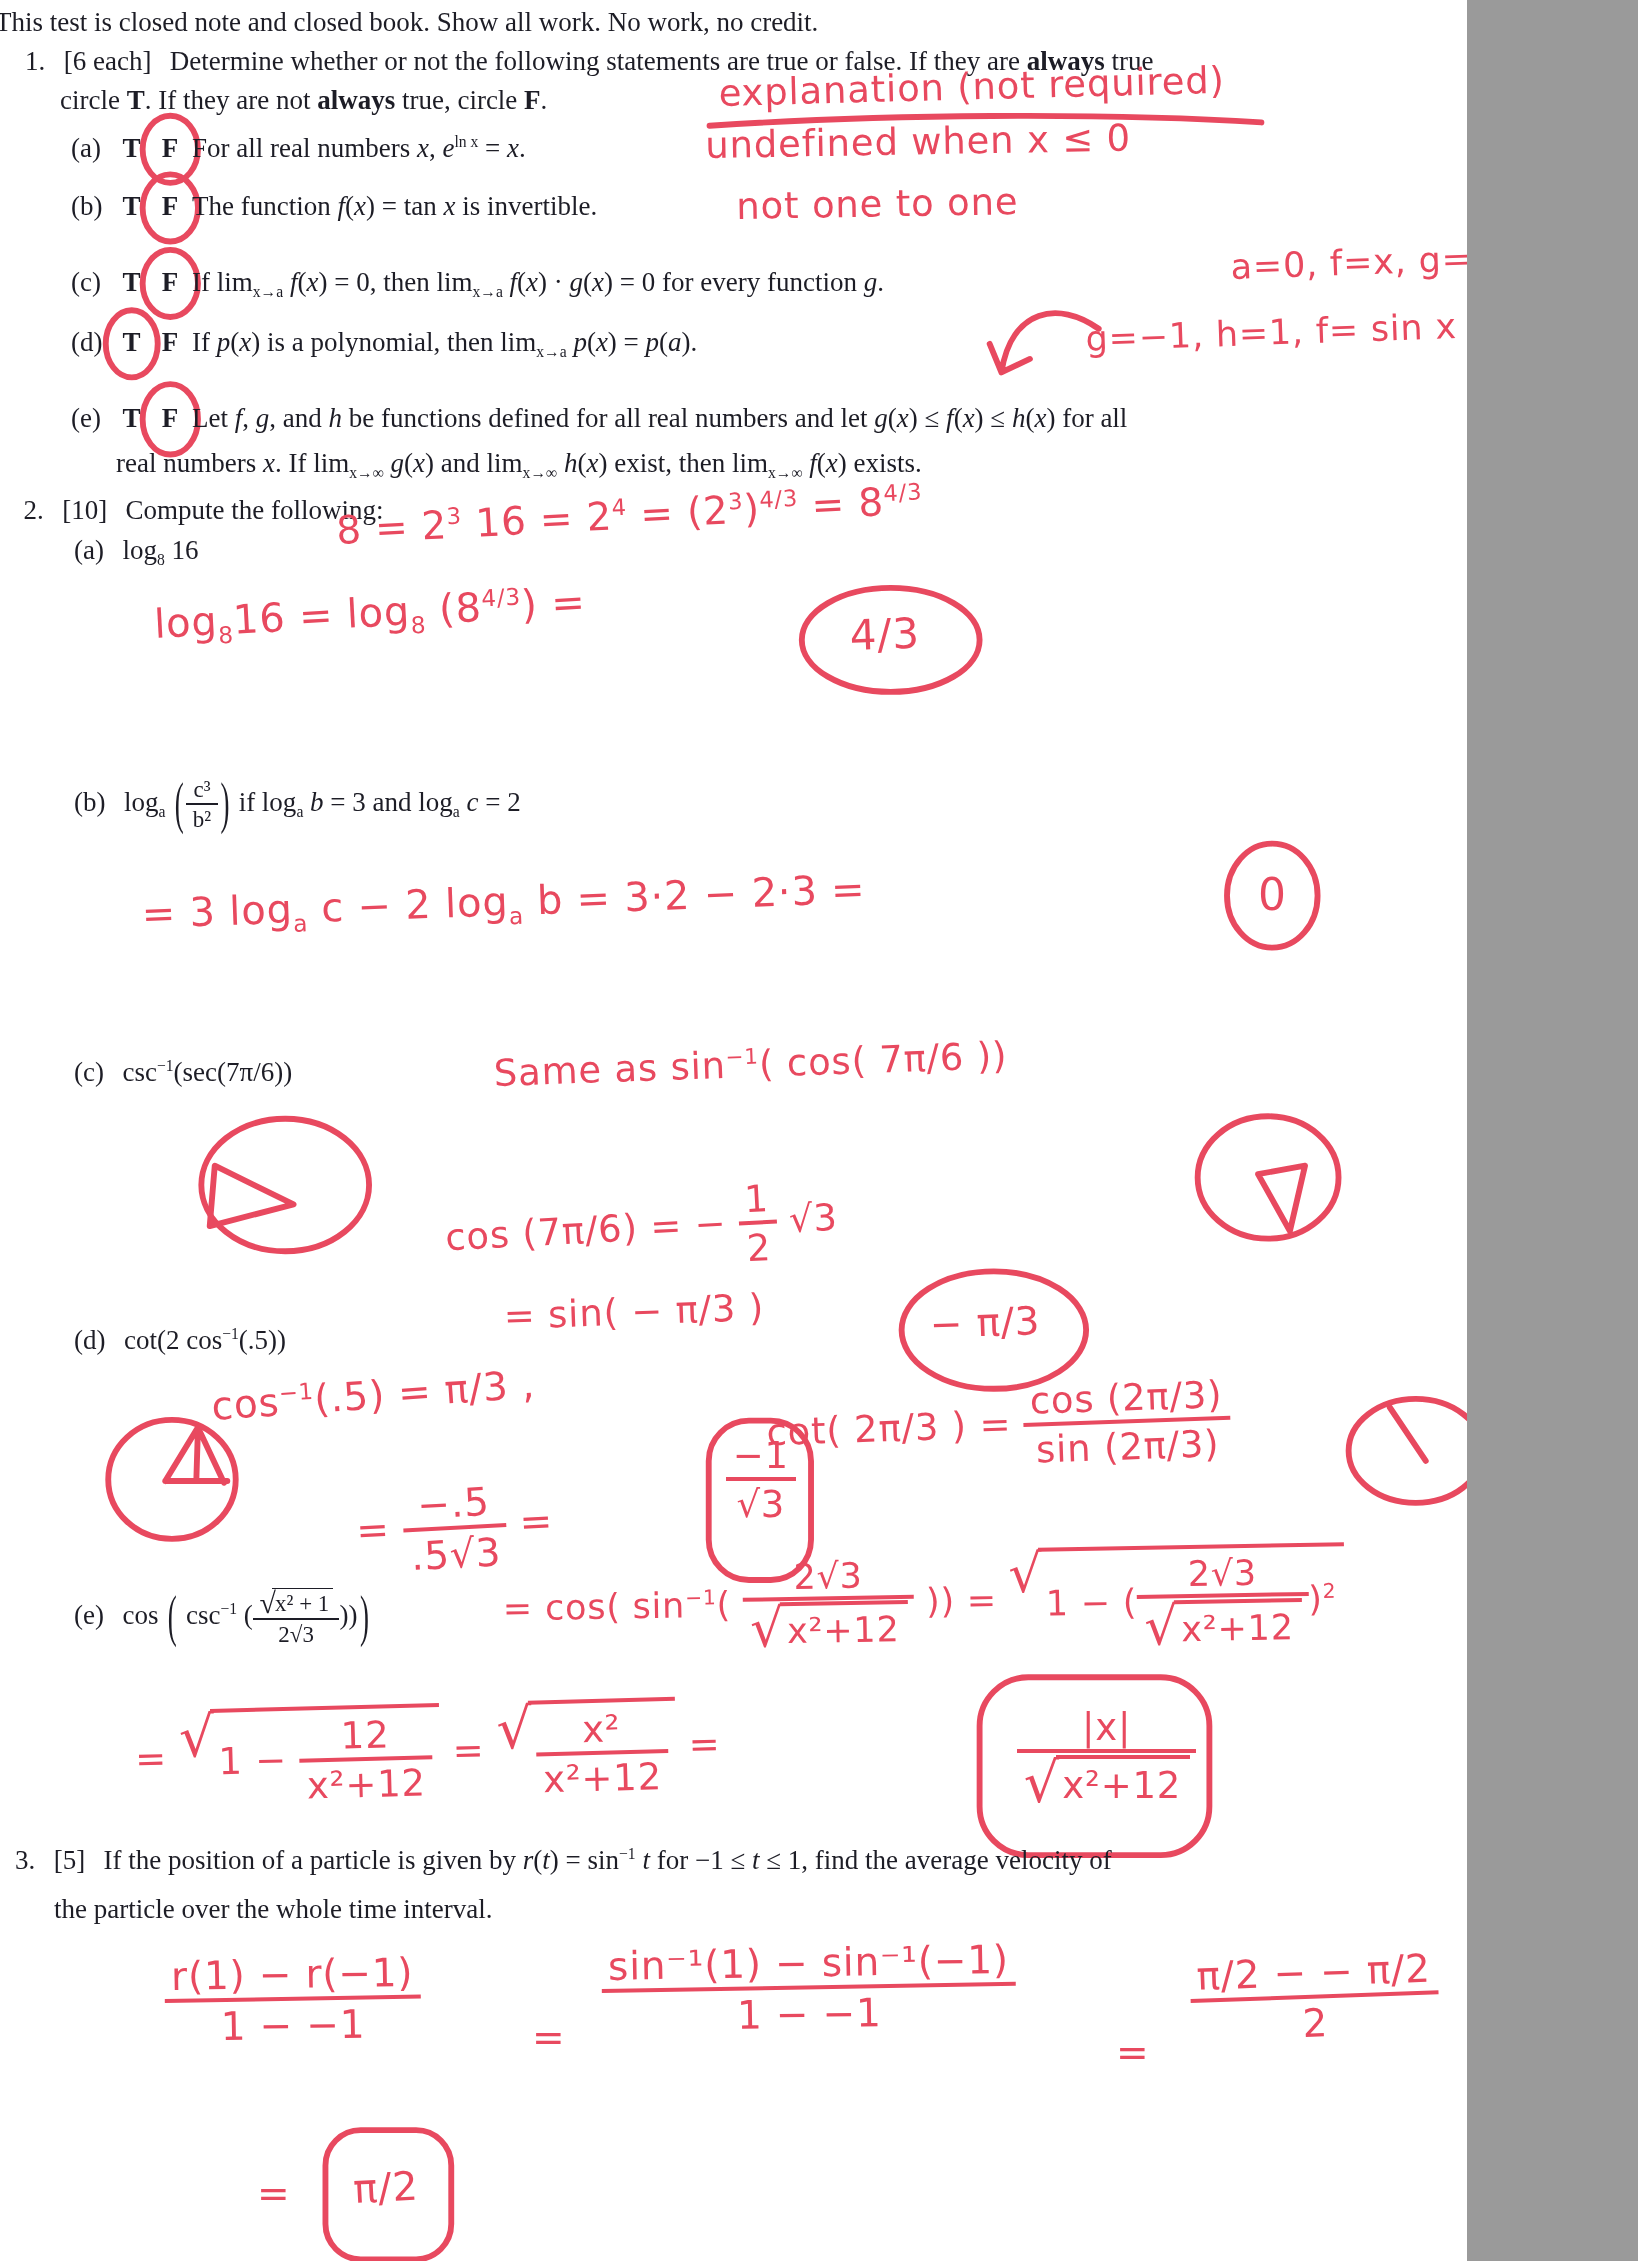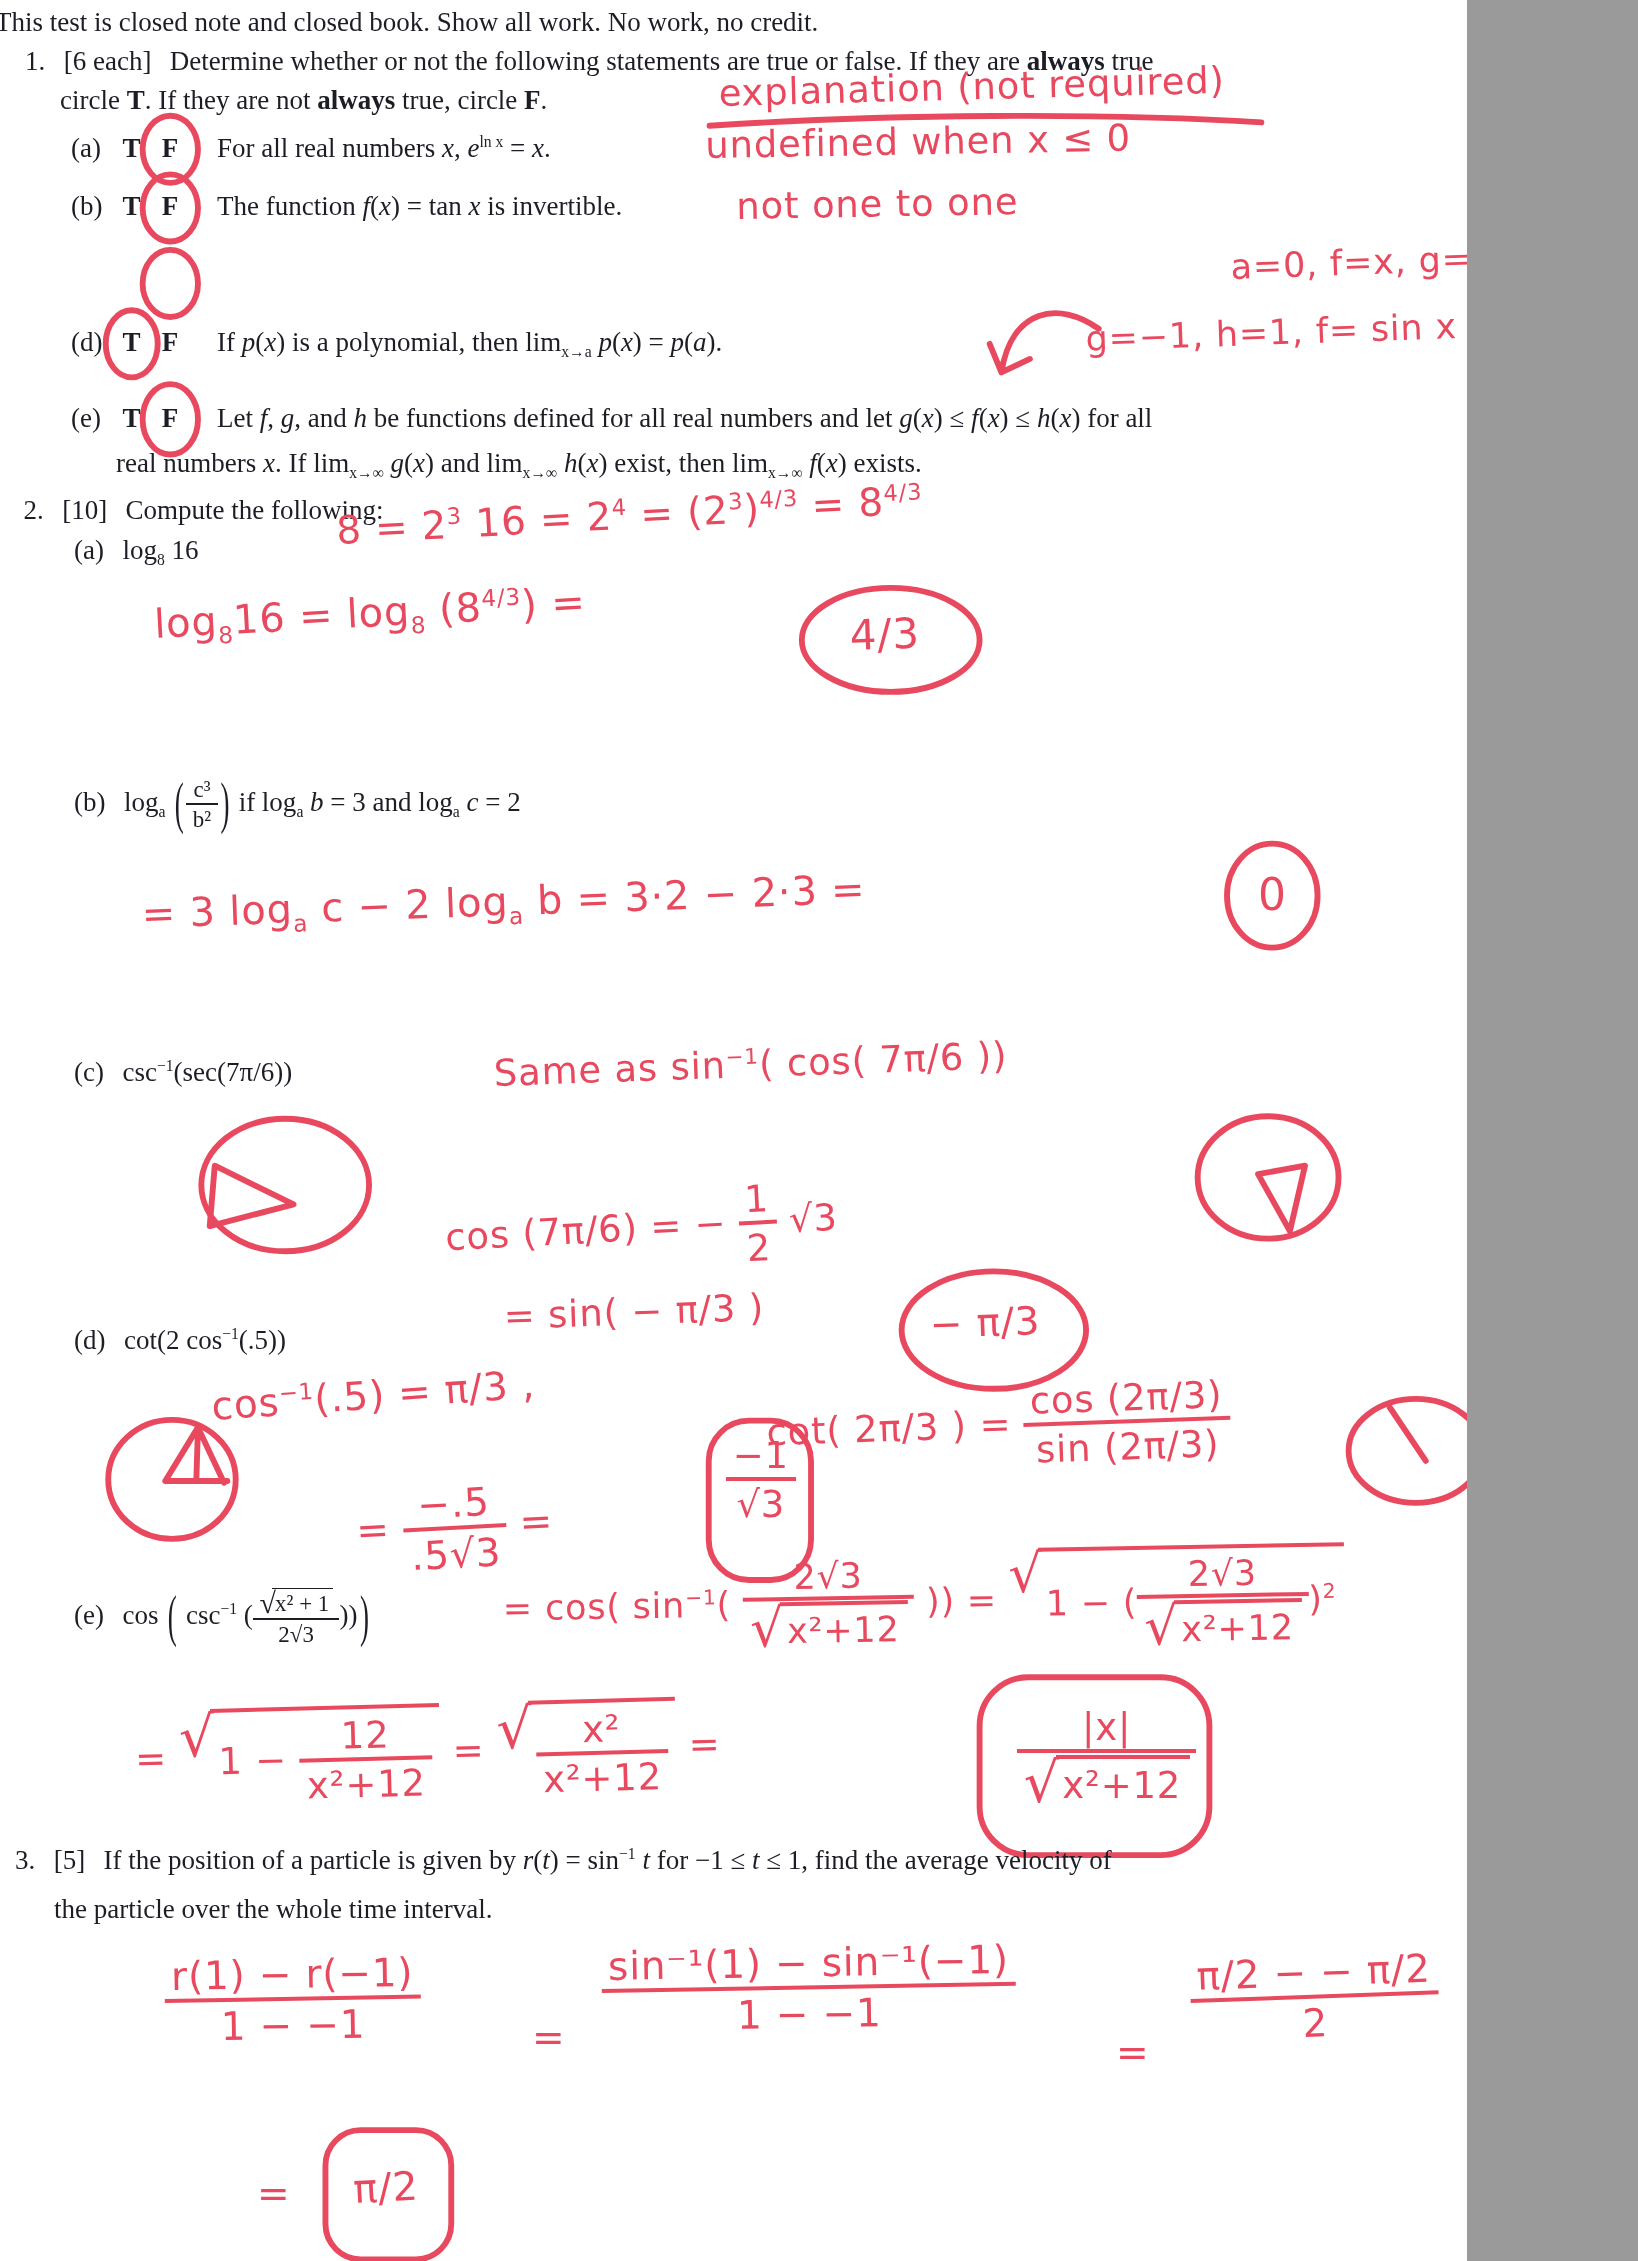--- a/index.html
+++ b/index.html
@@ -17,21 +17,21 @@
   .p .frac{font-size:0.85em;}
   .sqrt{display:inline-flex;align-items:flex-start;vertical-align:middle;}
   .sqrt .rad{font-size:1.5em;line-height:1.0;margin-right:-4.2px;}
   .sqrt .bar{border-top:4.2px solid currentColor;padding:5px 8.4px 0 6.7px;}
   .p .sqrt .rad{font-size:1.3em;}
   .p .sqrt .bar{border-top-width:1.7px;padding:1.7px 3.4px 0 3.4px;}
   .bigp{display:inline-block;transform:scaleY(2.1);margin:0 2.5px;vertical-align:middle;}
   .lab{display:inline-block;width:42px;}
   .tf{display:inline-block;width:37px;text-align:center;font-weight:bold;}
   .tf2{display:inline-block;width:40px;text-align:center;font-weight:bold;}
-  .stmt{margin-left:27px;}
+  .stmt{margin-left:2px;}
   .ml{margin-left:11.7px;}
   .ink{position:absolute;left:0;top:0;}
   .ink *{fill:none;stroke:var(--red,#e8495f);stroke-width:7;stroke-linecap:round;stroke-linejoin:round;}
 </style>
 </head>
 <body>
 
 <div class="page" style="--bg: #ffffff; --ink: #1d1d26; --red: #e8495f;">
 
   <svg class="ink" width="1638" height="2261" viewBox="0 0 1953 2696">
@@ -65,20 +65,23 @@
     <span class="ml">[6 each]</span>
     <span class="ml">Determine whether or not the following statements are true or false. If they are <span class="b">always</span> true</span>
   </div>
   <div class="p" style="left:60px;top:85px">circle <span class="b">T</span>. If they are not <span class="b">always</span> true, circle <span class="b">F</span>.</div>
 
   <div class="p" style="left:71px;top:133px">
     <span class="lab">(a)</span><span class="tf">T</span><span class="tf2">F</span><span class="stmt">For all real numbers <span class="i">x</span>, <span class="i">e</span><span class="sup">ln x</span> = <span class="i">x</span>.</span>
   </div>
   <div class="p" style="left:71px;top:191px">
     <span class="lab">(b)</span><span class="tf">T</span><span class="tf2">F</span><span class="stmt">The function <span class="i">f</span>(<span class="i">x</span>) = tan <span class="i">x</span> is invertible.</span>
+  </div>
+  <div class="p" style="left:71px;top:267px">
+    <span class="lab">(c)</span><span class="tf">T</span><span class="tf2">F</span><span class="stmt">If lim<span class="sub">x→a</span><span class="i"> f</span>(<span class="i">x</span>) = 0, then lim<span class="sub">x→a</span><span class="i"> f</span>(<span class="i">x</span>) · <span class="i">g</span>(<span class="i">x</span>) = 0 for every function <span class="i">g</span>.</span>
   </div>
   <div class="p" style="left:71px;top:327px">
     <span class="lab">(d)</span><span class="tf">T</span><span class="tf2">F</span><span class="stmt">If <span class="i">p</span>(<span class="i">x</span>) is a polynomial, then lim<span class="sub">x→a</span><span class="i"> p</span>(<span class="i">x</span>) = <span class="i">p</span>(<span class="i">a</span>).</span>
   </div>
   <div class="p" style="left:71px;top:403px">
     <span class="lab">(e)</span><span class="tf">T</span><span class="tf2">F</span><span class="stmt">Let <span class="i">f</span>, <span class="i">g</span>, and <span class="i">h</span> be functions defined for all real numbers and let <span class="i">g</span>(<span class="i">x</span>) ≤ <span class="i">f</span>(<span class="i">x</span>) ≤ <span class="i">h</span>(<span class="i">x</span>) for all</span>
   </div>
   <div class="p" style="left:116px;top:448px">real numbers <span class="i">x</span>. If lim<span class="sub">x→∞</span><span class="i"> g</span>(<span class="i">x</span>) and lim<span class="sub">x→∞</span><span class="i"> h</span>(<span class="i">x</span>) exist, then lim<span class="sub">x→∞</span><span class="i"> f</span>(<span class="i">x</span>) exists.</div>
 
   <div class="p" style="left:23.5px;top:495px">

